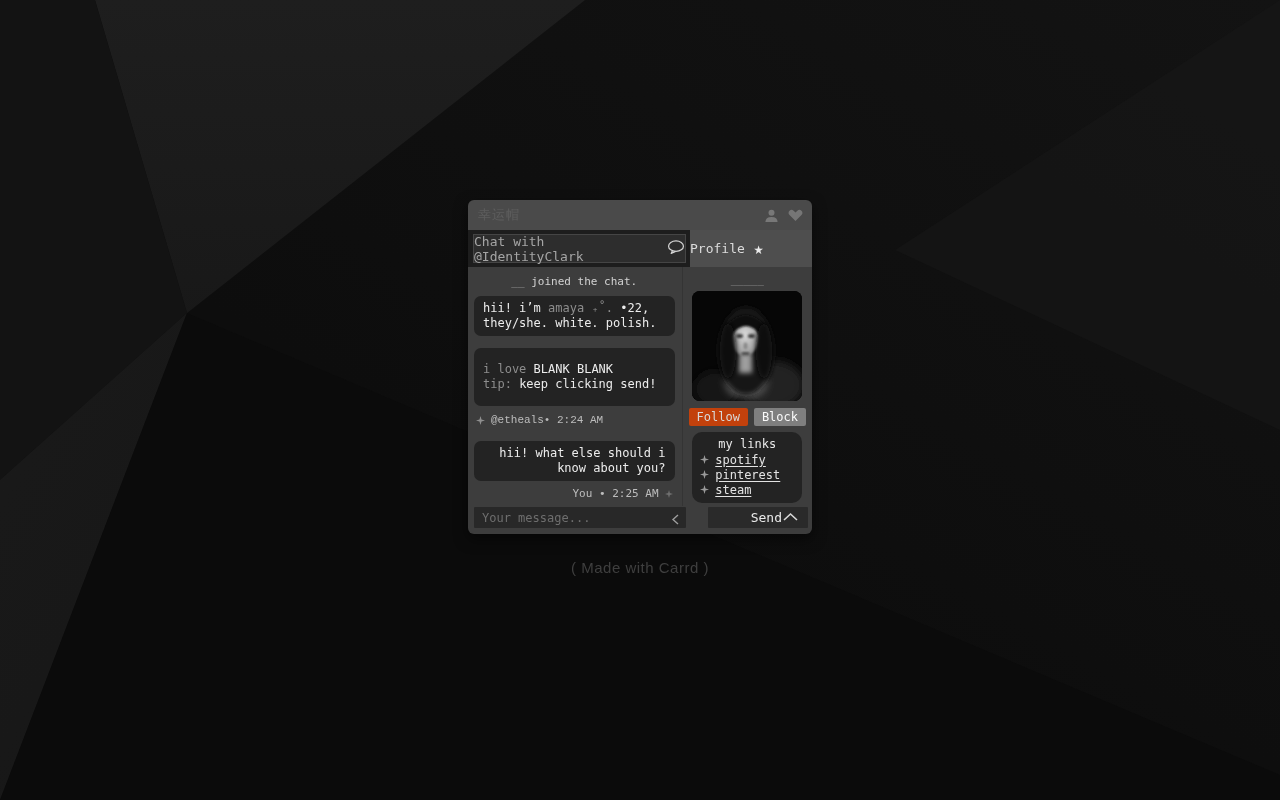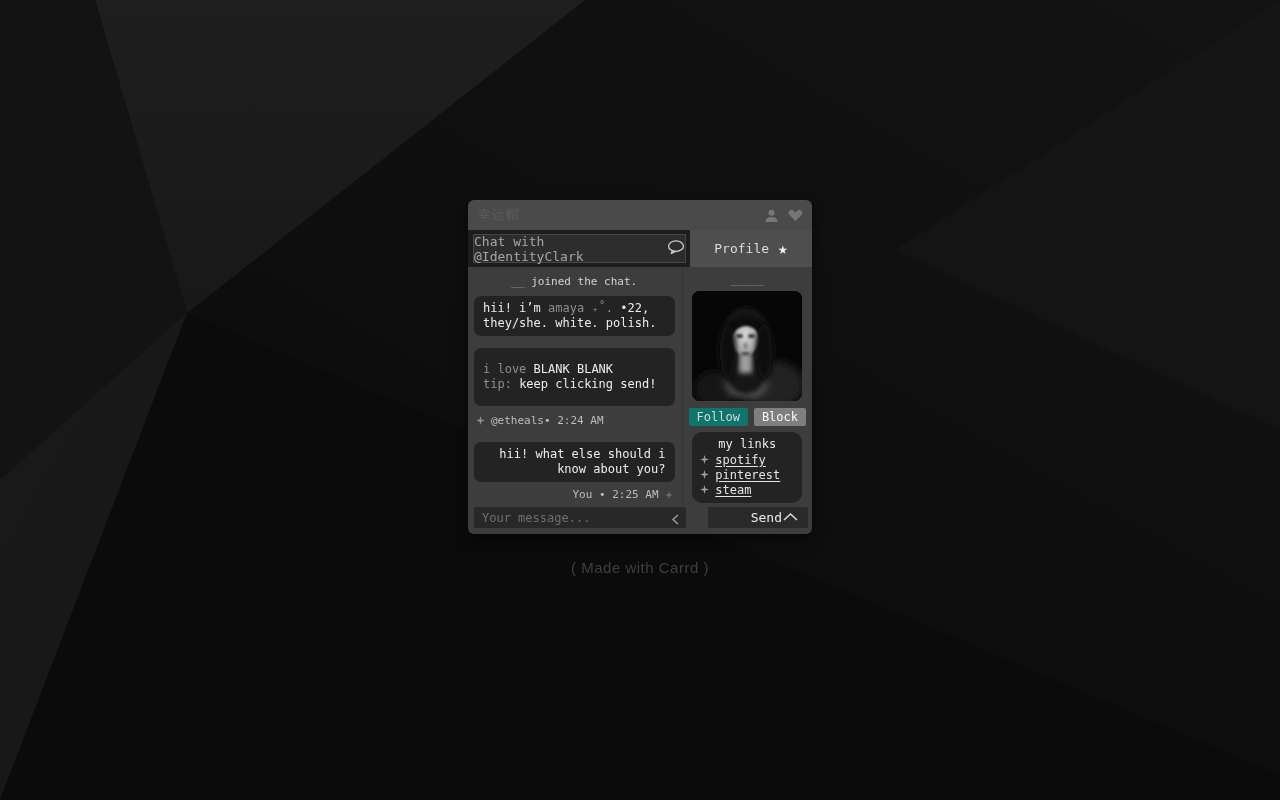--- a/index.html
+++ b/index.html
@@ -23,48 +23,48 @@
   .titlebar { height:30px; background:#4a4a4a; display:flex; align-items:center; padding:0 9px 0 10px; flex:0 0 auto; }
   .titlebar .title { color:#5e5e5e; font-size:13px; letter-spacing:1px; }
   .titlebar .spacer { flex:1; }
   .titlebar svg { display:block; }
 
   .tabsrow { height:37px; display:flex; flex:0 0 auto; }
   .chat-tab-outer { width:222px; background:#1d1d1d; padding:4px 4px 4px 5px; }
   .chat-tab-inner { height:100%; background:#2d2d2d; border:1px solid #454545;
                     display:flex; align-items:center; justify-content:center; gap:9px;
                     color:#a5a5a5; font-size:13px; }
-  .profile-tab { flex:1; background:#4e4e4e; display:flex; align-items:center; justify-content:center; gap:9px;
+  .profile-tab { flex:1; background:#4e4e4e; display:flex; align-items:center; gap:9px;
                  color:#dcdcdc; font-size:13px; }
   .profile-tab .star { color:#ececec; font-size:16px; line-height:1; }
 
   .bodyrow { flex:1; background:#3d3d3d; display:flex; min-height:0;justify-content:space-between; }
   .chat-col { width:222px; padding:8px 7px 0 6px; border-right:1px solid #343434; }
   .profile-col { flex:1; padding:8px 6px 0 6px; display:flex; flex-direction:column; align-items:center; }
 
   .joined { text-align:center; font-size:11px; color:#d2d2d2; margin-bottom:8px; }
   .joined .pre { color:#9a9a9a; }
 
   .bubble { background:#232323; border-radius:7px; padding:5px 9px; font-size:12px; line-height:15px;
             color:#ececec; white-space:pre-wrap; }
   .bubble .dim { color:#8d8d8d; }
   .b1 { margin-bottom:12px; }
   .b2 { padding:14px 9px; margin-bottom:8px; }
   .b3 { text-align:right; margin-bottom:6px; }
 
   .meta { font-size:11px; color:#bdbdbd; display:flex; align-items:center; gap:6px; padding:0 2px; }
-  .meta.left { margin-bottom:15px; }
+  .meta.left { margin-bottom:15px;font-family:Liberation Mono, monospace; }
   .meta.right { justify-content:flex-end; }
   .meta svg { display:block; }
 
   .p-divider { color:#8f8f8f; font-size:11px; line-height:10px; letter-spacing:0; margin-bottom:6px; }
   .photo { width:110px; height:110px; border-radius:8px; overflow:hidden; background:#000; flex:0 0 auto; }
   .btnrow { display:flex; gap:6px; margin:7px 0 6px; }
   .btn { font-family:inherit; font-size:12px; border:none; padding:2px 8px; border-radius:2px; cursor:pointer; }
-  .btn-follow { background:#0f766e; color:#d8d8d8; }
+  .btn-follow { background:#c2410c; color:#d8d8d8; }
   .btn-block  { background:#7f7f7f; color:#fafafa; }
 
   .links-box { width:110px; background:#232323; border-radius:10px; padding:5px 6px 6px; font-size:12px; }
   .links-title { color:#e8e8e8; text-align:center; margin-bottom:1px; }
   .link-row { display:flex; align-items:center; gap:6px; height:15px; padding-left:2px; }
   .link-row a { color:#e3e3e3; text-decoration:underline; text-underline-offset:2px; }
   .link-row svg { display:block; flex:0 0 auto; }
 
   .composer { height:28px; background:#3d3d3d; display:flex; align-items:center; padding:0 4px 6px 6px; gap:22px; flex:0 0 auto; }
   .input-wrap { position:relative; width:212px; height:21px; }

